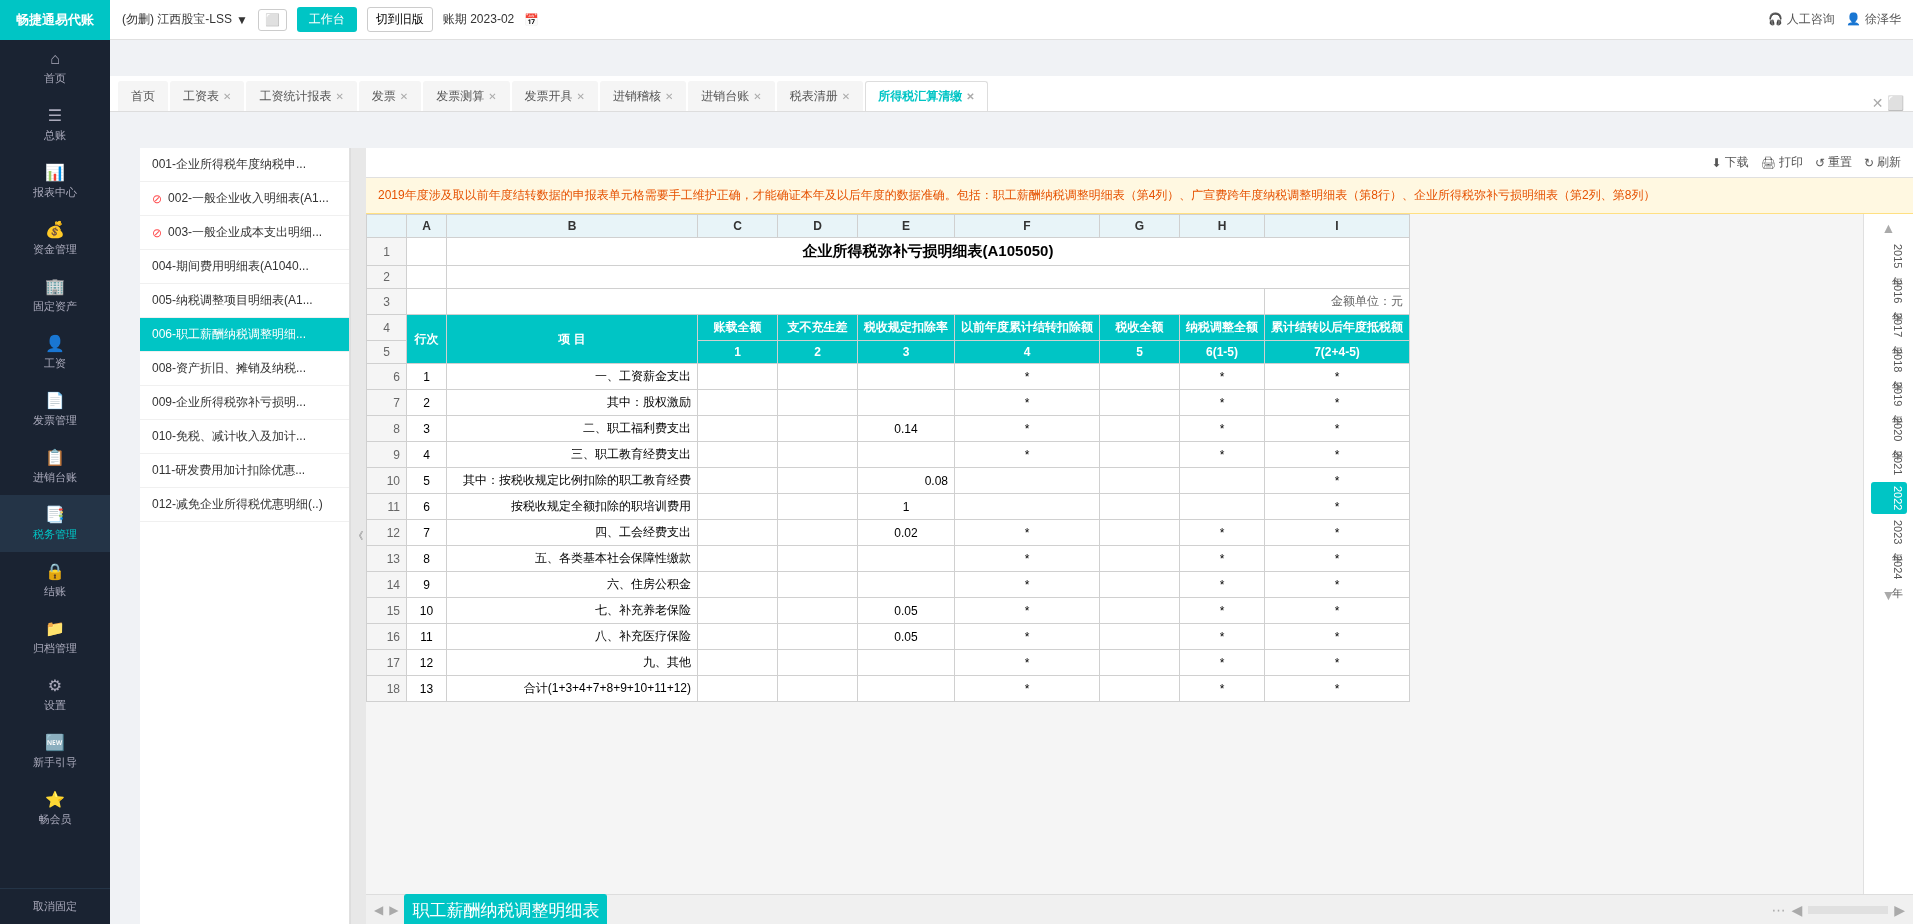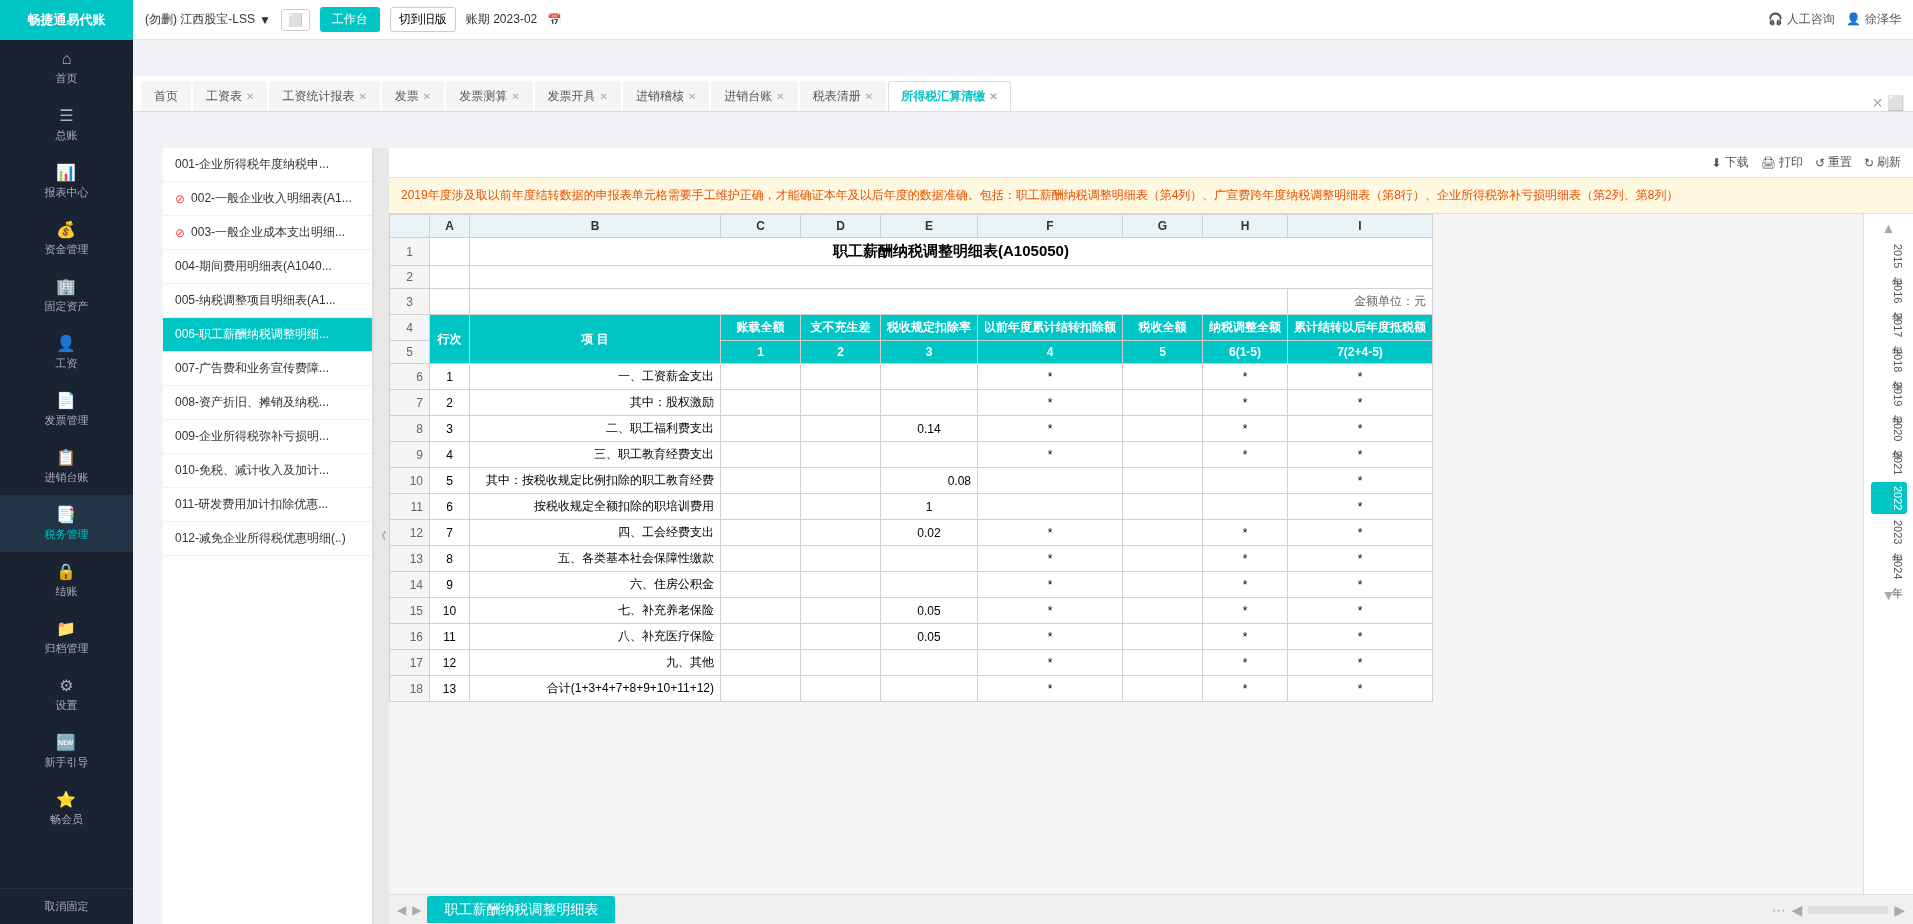--- a/index.html
+++ b/index.html
@@ -1,19 +1,19 @@
 <!DOCTYPE html>
 <html><head>
   <meta charset="utf-8">
   <style>
     * { box-sizing: border-box; margin: 0; padding: 0; }
     body { font-family: 'Microsoft YaHei', Arial, sans-serif; font-size: 12px; background: #f0f2f5; display: flex; height: 924px; overflow: hidden; }
 
     
-    .sidebar { width: 133px; background: #1a2332; color: #fff; display: flex; flex-direction: column; flex-shrink: 0; }
+    .sidebar { width: 110px; background: #1a2332; color: #fff; display: flex; flex-direction: column; flex-shrink: 0; }
     .sidebar-logo { background: #00c5c5; padding: 10px 8px; font-size: 13px; font-weight: bold; color: #fff; text-align: center; height: 40px; display: flex; align-items: center; justify-content: center; }
     .sidebar-item { display: flex; flex-direction: column; align-items: center; padding: 10px 4px; cursor: pointer; color: #aab; font-size: 11px; gap: 3px; }
     .sidebar-item.active { background: #243447; color: #00c5c5; }
     .sidebar-item .icon { font-size: 16px; }
     .sidebar-bottom { margin-top: auto; border-top: 1px solid #243447; }
 
     
     .main { flex: 1; display: flex; flex-direction: column; overflow: hidden; gap: 36px; }
 
     
@@ -63,21 +63,21 @@
     .sheet-table { border-collapse: collapse; font-size: 12px; background: #fff; }
     .sheet-table th, .sheet-table td { border: 1px solid #d0d0d0; padding: 4px 6px; white-space: nowrap; min-width: 40px; }
     .sheet-table .header-cyan { background: #00c5c5; color: #fff; text-align: center; font-weight: bold; }
     .sheet-table .row-num { background: #f5f5f5; text-align: center; color: #666; min-width: 30px; }
     .sheet-table .col-header { background: #e8f4f8; text-align: center; color: #333; font-weight: bold; }
     .sheet-table .data-row td { text-align: right; }
     .sheet-table .data-row td:nth-child(3) { text-align: right; }
 
     
     .sheet-tabs { background: #f0f0f0; height: 30px; display: flex; align-items: center; padding: 0 8px; border-top: 1px solid #ddd; }
-    .sheet-tab { padding: 4px 16px; font-size: 14px; background: #fff; border: 1px solid #ccc; border-bottom: none; border-radius: 3px 3px 0 0; cursor: pointer; color: #333; font-family: Liberation Serif, serif; }
+    .sheet-tab { padding: 4px 7px; font-size: 17px; background: #fff; border: 1px solid #ccc; border-bottom: none; border-radius: 3px 3px 0 0; cursor: pointer; color: #333; font-family: Liberation Serif, serif; }
     .sheet-tab.active { background: #00c5c5; color: #fff; border-color: #00c5c5; }
     .sheet-tab-actions { margin-left: auto; display: flex; align-items: center; gap: 6px; color: #aaa; font-size: 14px; cursor: pointer; }
 
     
     .collapse-btn { width: 16px; background: #e8e8e8; display: flex; align-items: center; justify-content: center; cursor: pointer; color: #666; font-size: 10px; border-left: 1px solid #ddd; }
   </style>
 </head>
 <body>
 
 <div class="sidebar">
@@ -231,23 +231,20 @@
         <span>003-一般企业成本支出明细...</span>
       </div>
       <div class="left-panel-item">
         <span>004-期间费用明细表(A1040...</span>
       </div>
       <div class="left-panel-item">
         <span>005-纳税调整项目明细表(A1...</span>
       </div>
       <div class="left-panel-item active">
         <span>006-职工薪酬纳税调整明细...</span>
-      </div>
-      <div class="left-panel-item">
-        <span>007-广告费和业务宣传费障...</span>
       </div>
       <div class="left-panel-item">
         <span>008-资产折旧、摊销及纳税...</span>
       </div>
       <div class="left-panel-item">
         <span>009-企业所得税弥补亏损明...</span>
       </div>
       <div class="left-panel-item">
         <span>010-免税、减计收入及加计...</span>
       </div>
@@ -301,21 +298,21 @@
                 <th class="col-header" style="min-width:80px">G</th>
                 <th class="col-header" style="min-width:80px">H</th>
                 <th class="col-header" style="min-width:110px">I</th>
               </tr>
             </thead>
             <tbody>
 
               <tr>
                 <td class="row-num">1</td>
                 <td></td>
-                <td colspan="8" style="text-align:center; font-size:15px; font-weight:bold; background:#fff">职工薪酬纳税调整明细表(A105050)</td>
+                <td colspan="8" style="text-align:center; font-size:15px; font-weight:bold; background:#fff">企业所得税弥补亏损明细表(A105050)</td>
               </tr>
 
               <tr>
                 <td class="row-num">2</td>
                 <td></td>
                 <td colspan="8"></td>
               </tr>
 
               <tr>
                 <td class="row-num">3</td>

